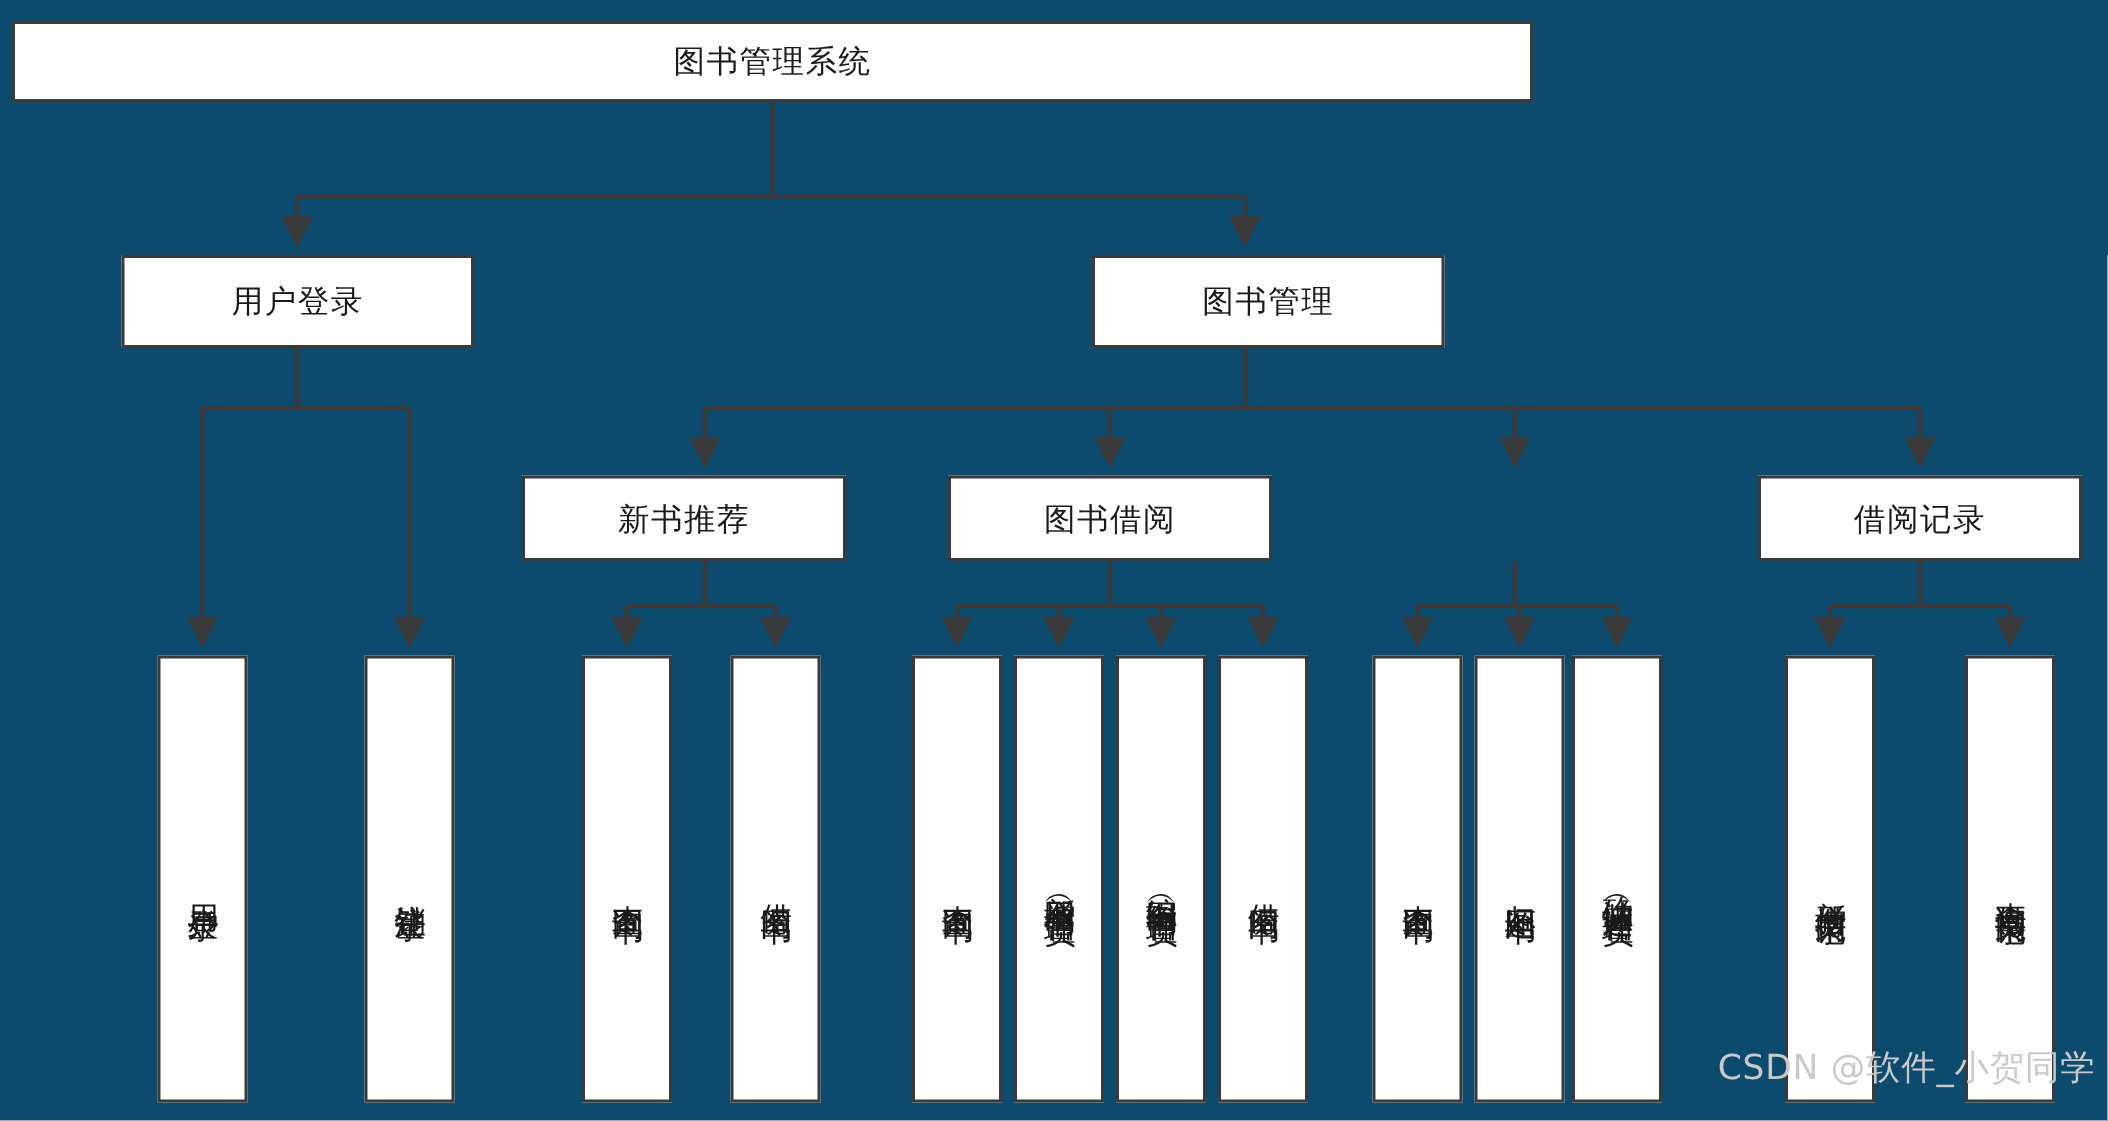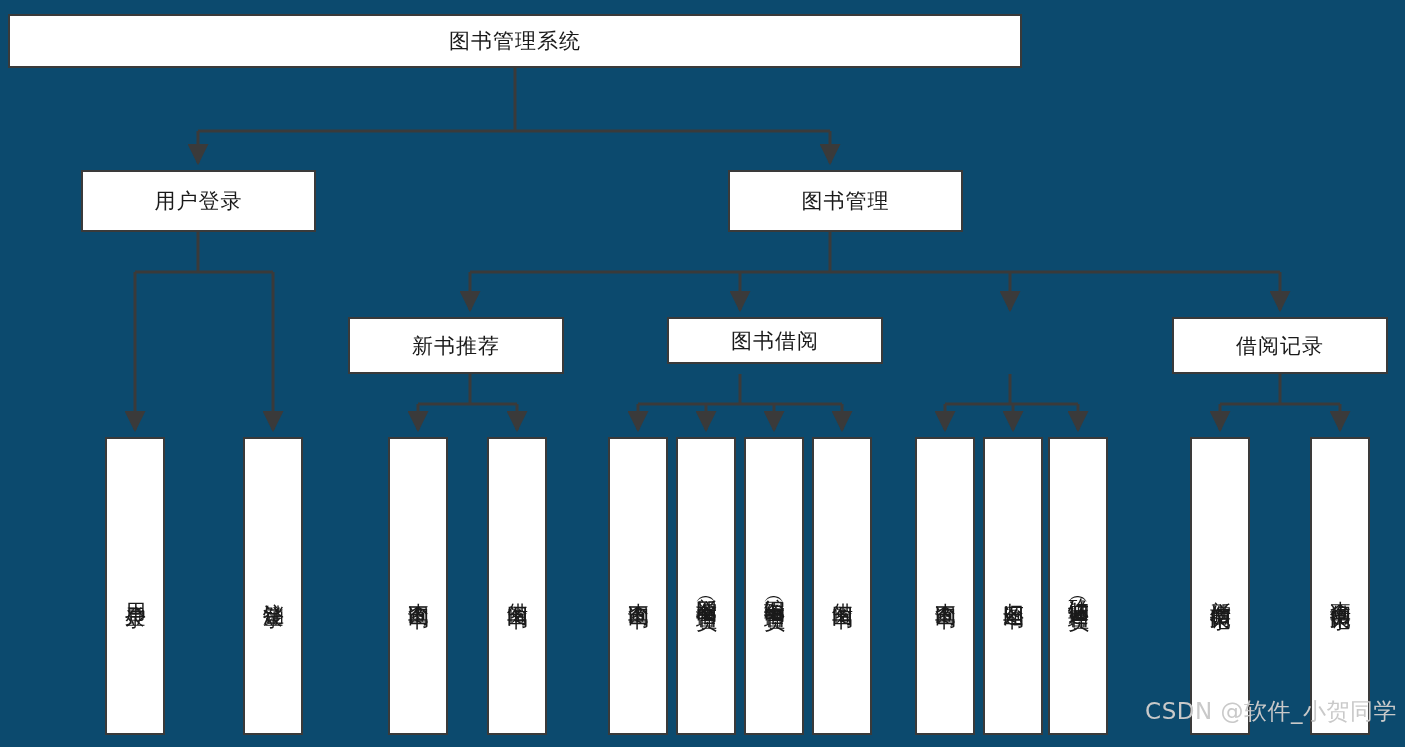--- a/index.html
+++ b/index.html
@@ -123,21 +123,21 @@
   <div class="node horiz" style="left: 81px; top: 170px; width: 235px; height: 62px;">
     <span>用户登录</span>
   </div>
   <div class="node horiz" style="left: 712px; top: 170px; width: 235px; height: 62px; margin-left: 16px;">
     <span>图书管理</span>
   </div>
 
   <div class="node horiz" style="left: 348px; top: 317px; width: 216px; height: 57px;">
     <span>新书推荐</span>
   </div>
-  <div class="node horiz" style="left: 667px; top: 317px; width: 216px; height: 47px; text-align: right;">
+  <div class="node horiz" style="left: 632px; top: 317px; width: 216px; height: 57px; text-align: right;">
     <span>图书借阅</span>
   </div>
   <div class="node horiz" style="left: 1172px; top: 317px; width: 216px; height: 57px;">
     <span>借阅记录</span>
   </div>
 
   <div class="node vert" style="left: 105px; top: 437px; width: 60px; height: 298px;">
     <span class="vtext">用户登录</span>
   </div>
   <div class="node vert" style="left: 243px; top: 437px; width: 60px; height: 298px;">

